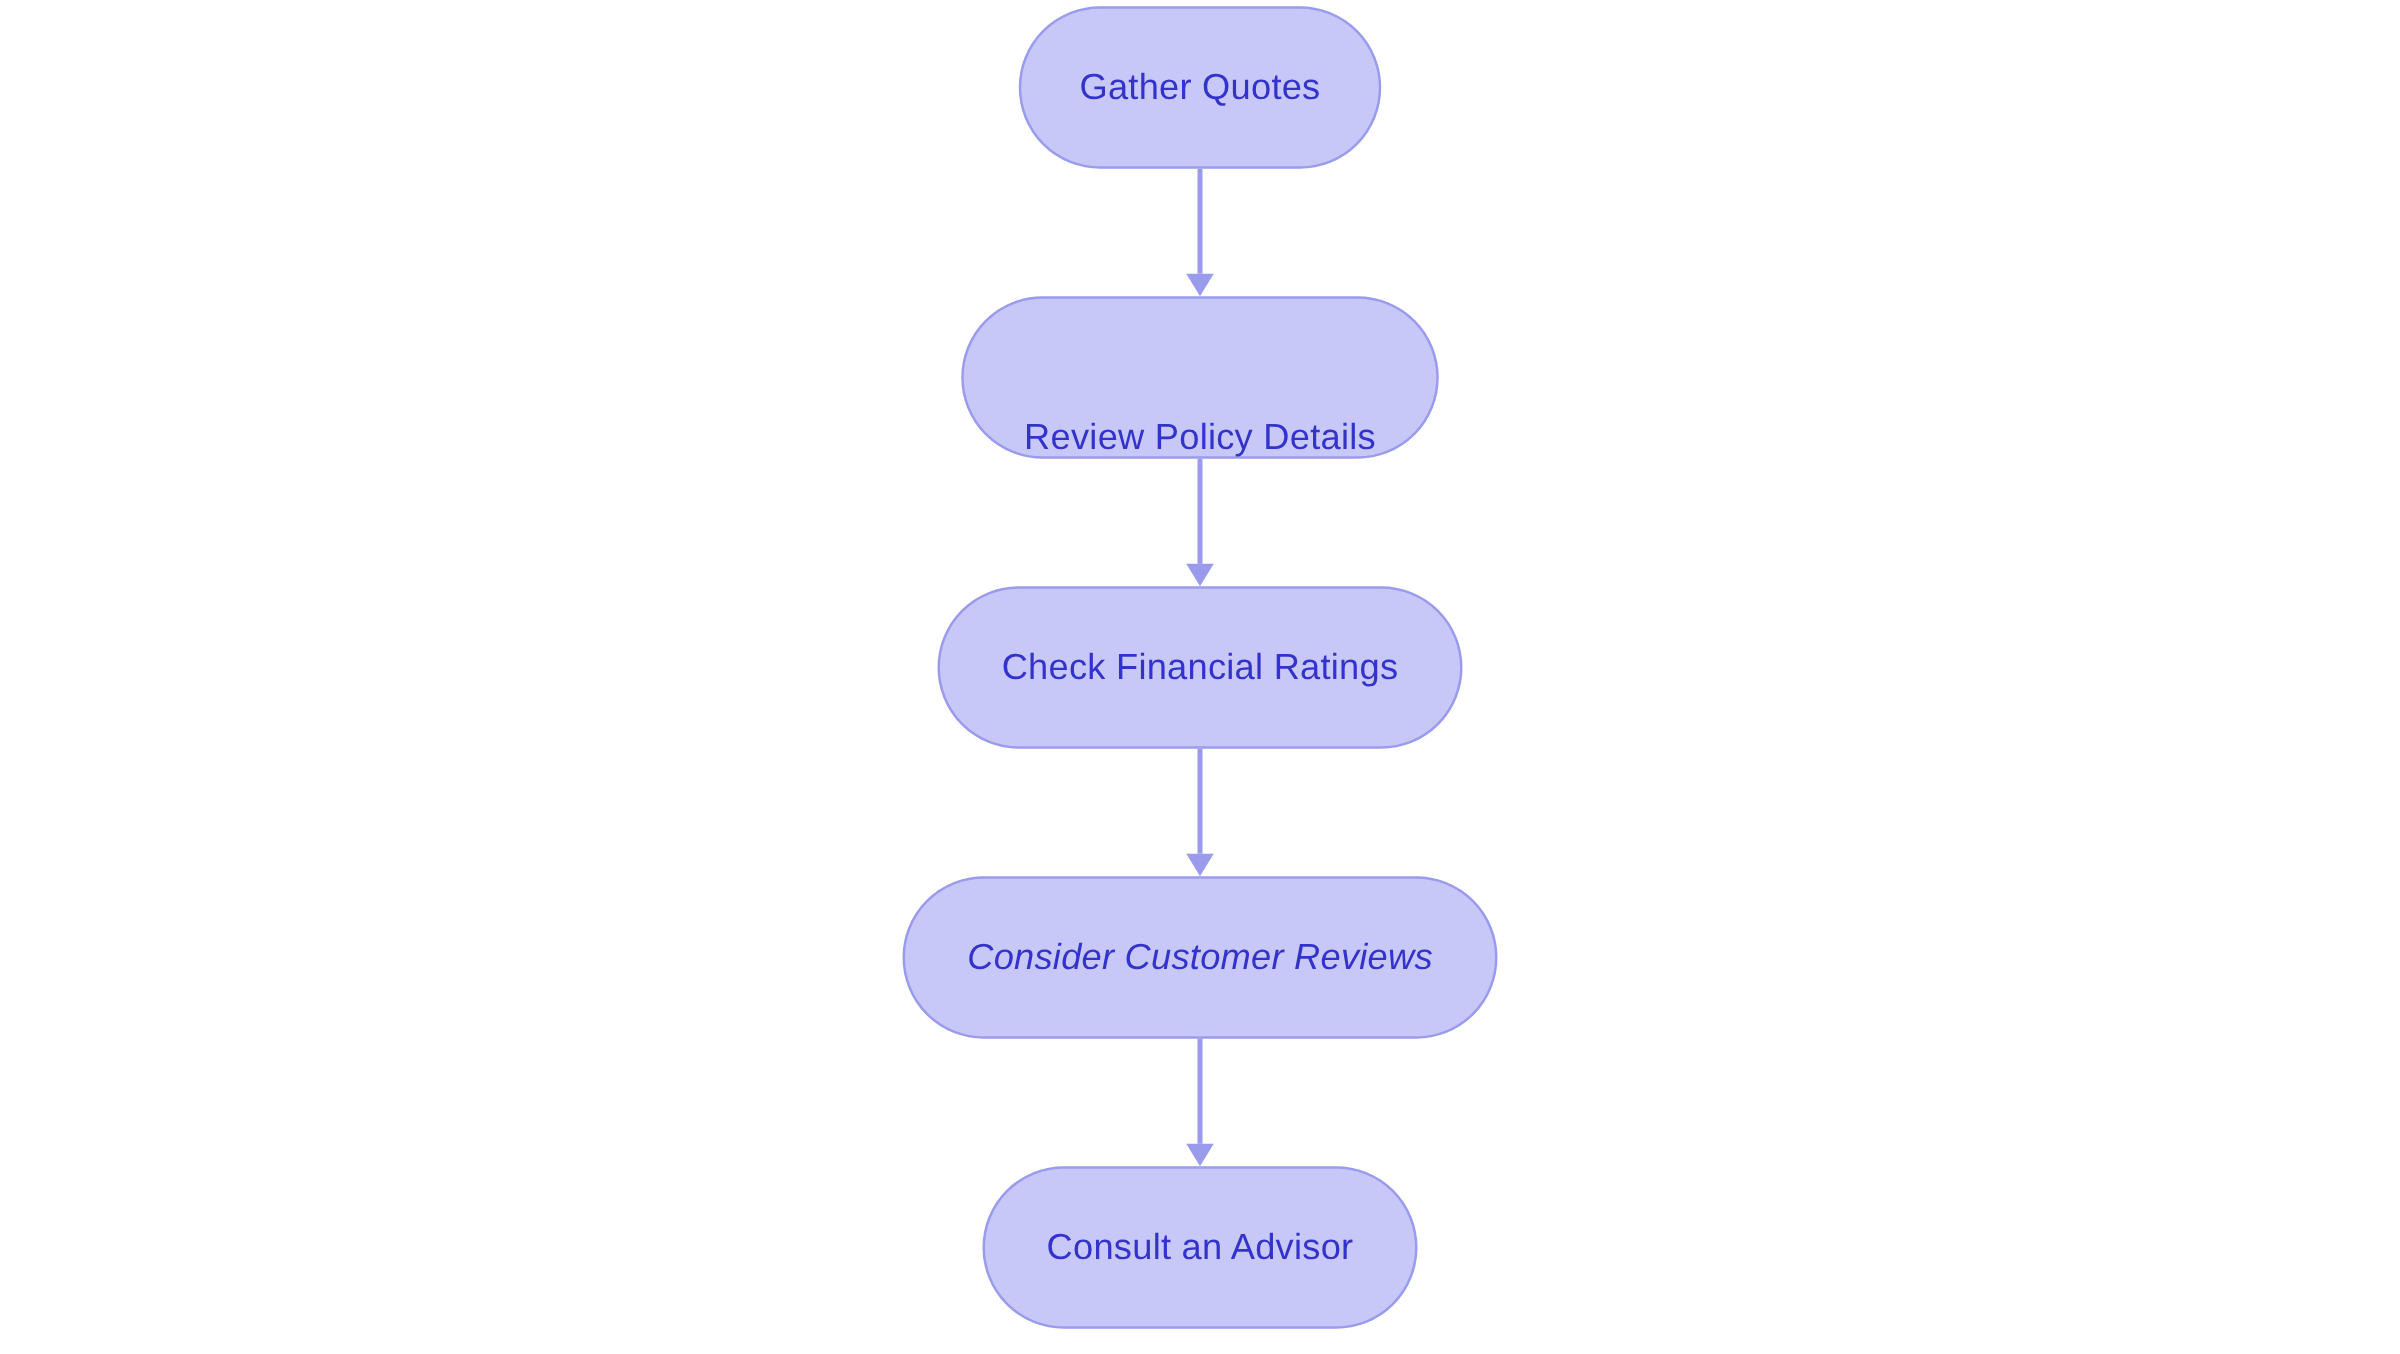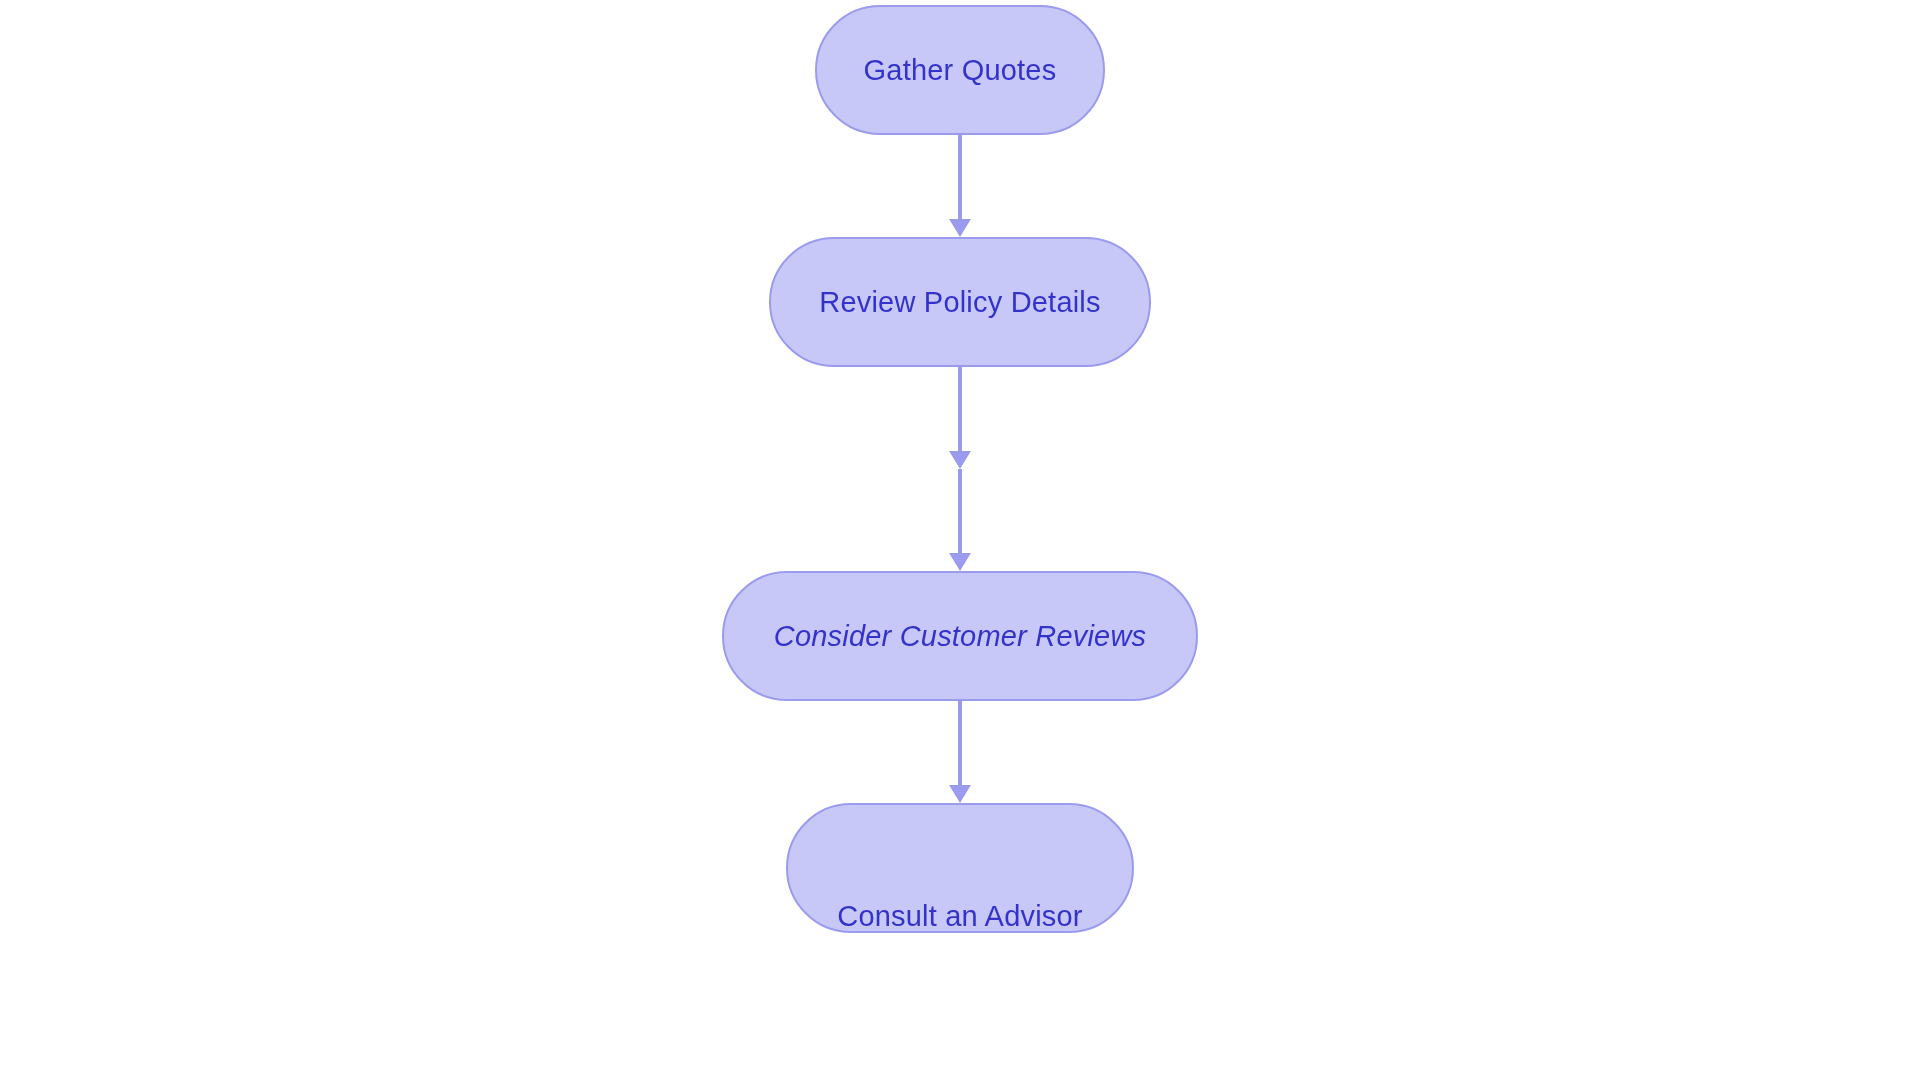--- a/index.html
+++ b/index.html
@@ -55,24 +55,24 @@
     font-size: 29px;
     font-weight: 400;
     line-height: 1;
     letter-spacing: 0.2px;
     white-space: nowrap;
     user-select: none;
   }
 
   
   .node-w0 { width: 290px; }
-  .node-w1 { width: 382px; }
+  .node-w1 { width: 382px; align-items: flex-end; }
   .node-w2 { width: 420px; }
   .node-w3 { width: 476px; font-style: italic; }
-  .node-w4 { width: 348px; align-items: flex-end; }
+  .node-w4 { width: 348px; }
 
   .connector {
     position: relative;
     width: 24px;
     height: 102px;
     flex: none;
     display: block;
   }
   .connector svg {
     display: block;
@@ -110,20 +110,23 @@
       <span class="node-label">Review Policy Details</span>
     </div>
 
     <div class="connector">
       <svg viewBox="0 0 24 102" xmlns="http://www.w3.org/2000/svg" aria-hidden="true">
         <line class="connector-line" x1="12" y1="0" x2="12" y2="84"></line>
         <polygon class="connector-head" points="1,84 23,84 12,102"></polygon>
       </svg>
     </div>
 
+    <div class="node node-w2">
+      <span class="node-label">Check Financial Ratings</span>
+    </div>
 
     <div class="connector">
       <svg viewBox="0 0 24 102" xmlns="http://www.w3.org/2000/svg" aria-hidden="true">
         <line class="connector-line" x1="12" y1="0" x2="12" y2="84"></line>
         <polygon class="connector-head" points="1,84 23,84 12,102"></polygon>
       </svg>
     </div>
 
     <div class="node node-w3">
       <span class="node-label">Consider Customer Reviews</span>

